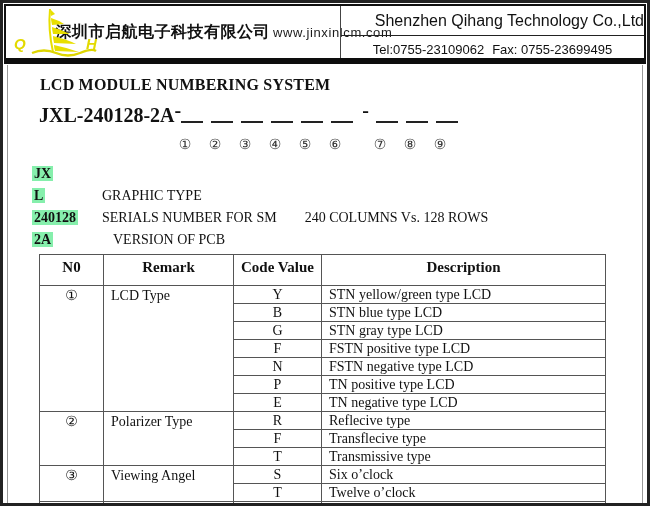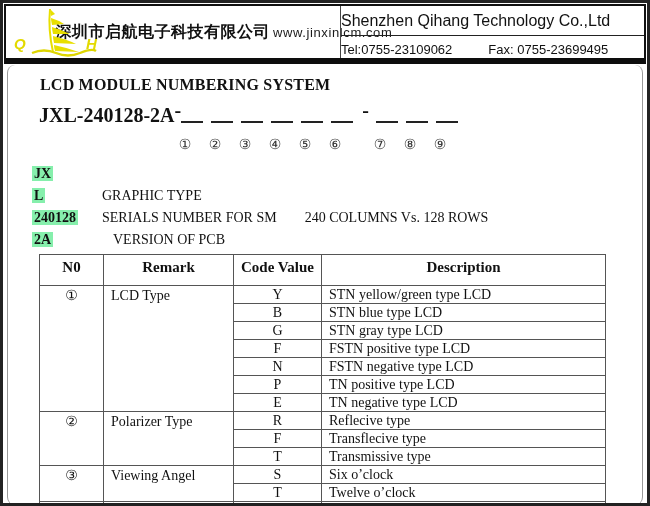--- a/index.html
+++ b/index.html
@@ -30,32 +30,31 @@
   .header-center {
     width:232px; flex:none;
     display:flex; flex-direction:row;
     justify-content:center; align-items:center;
     gap:3px;
   }
   .company-cn { font-size:16px; font-weight:bold; letter-spacing:.5px; white-space:nowrap; }
   .website { font-size:13px; letter-spacing:.6px; color:#1a1a1a; }
   .header-vdiv { width:1px; background:#444; flex:none; }
   .header-right { flex:1; display:flex; flex-direction:column; }
-  .company-en { font-size:16px; text-align:left; padding:6px 0 5px; white-space:nowrap; }
+  .company-en { font-size:16px; text-align:right; padding:6px 0 5px; white-space:nowrap; }
   .header-hline { border-top:1px solid #222; }
-  .telfax { display:flex; justify-content:flex-start; gap:36px; font-size:13px; padding-top:6px; white-space:nowrap; }
+  .telfax { display:flex; justify-content:center; gap:8px; font-size:13px; padding-top:6px; white-space:nowrap; }
   
   .body-frame {
     margin:0 4px;
     border-left:1px solid #999;
     border-right:1px solid #999;
     height:440px;
     padding:8px 6px 0 31px;
     box-sizing:border-box;
-    border-radius:8px;
   }
   .title { font-size:16px; font-weight:bold; letter-spacing:.2px; margin:3px 0 0 1px; }
   
   .pn-line { margin-top:10px; font-size:20px; font-weight:bold; white-space:nowrap; }
   .pn-dash { position:relative; top:-5px; }
   .pn-sep  { position:relative; top:-5px; margin:0 7px 0 1px; }
   .blank {
     display:inline-block; width:22px; height:2px;
     border-bottom:2px solid #222;
     margin-right:8px; vertical-align:-1px;

